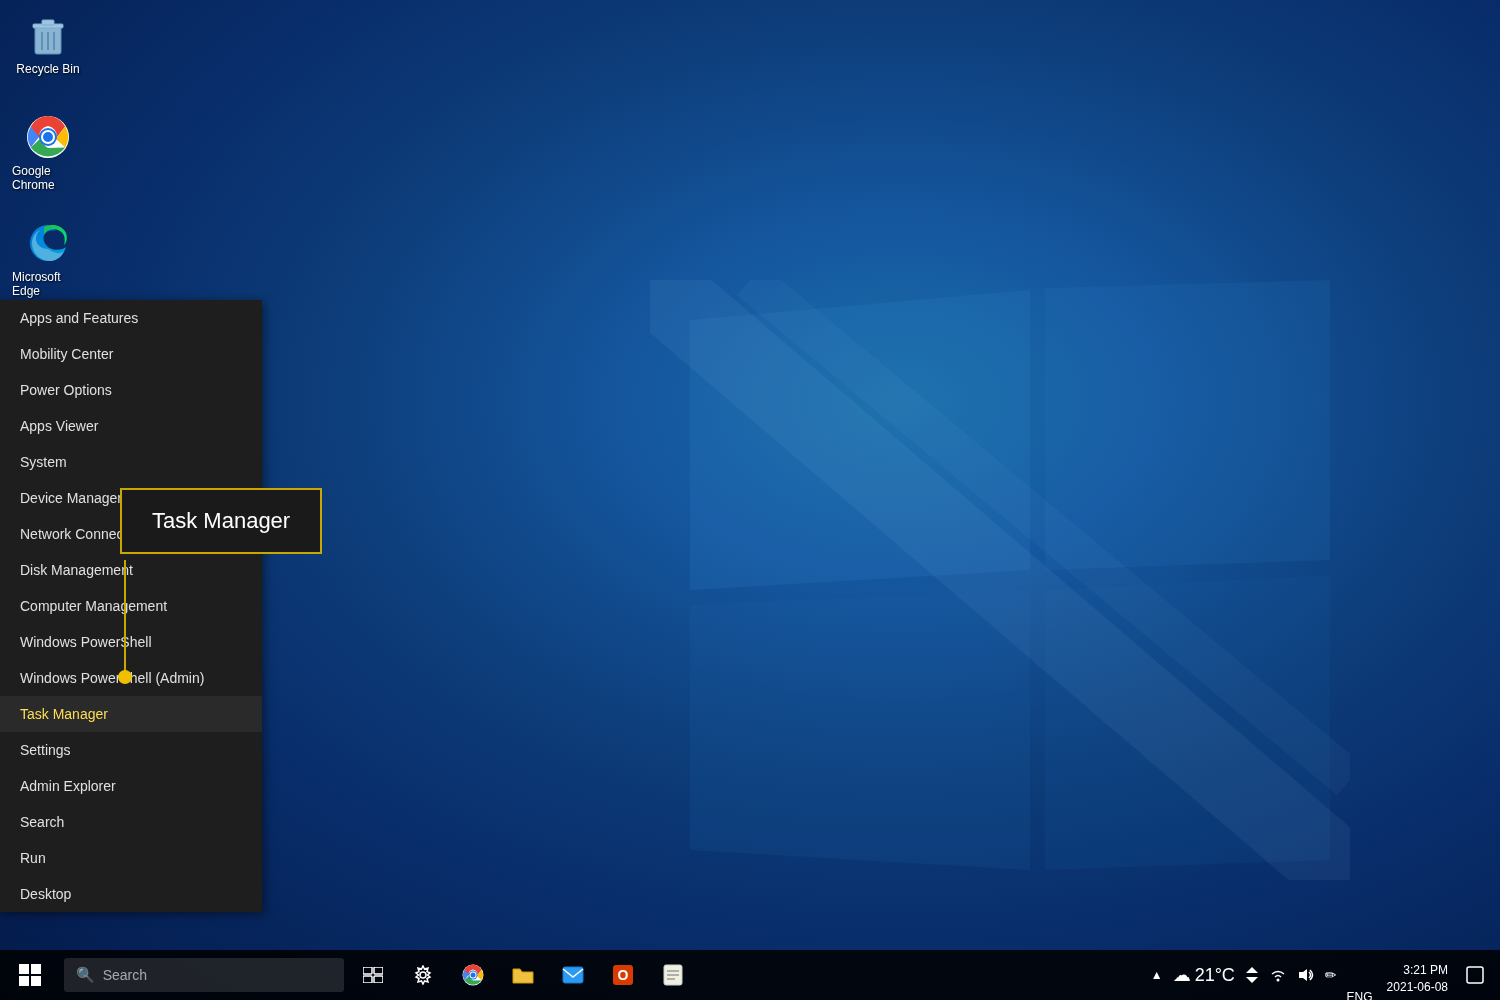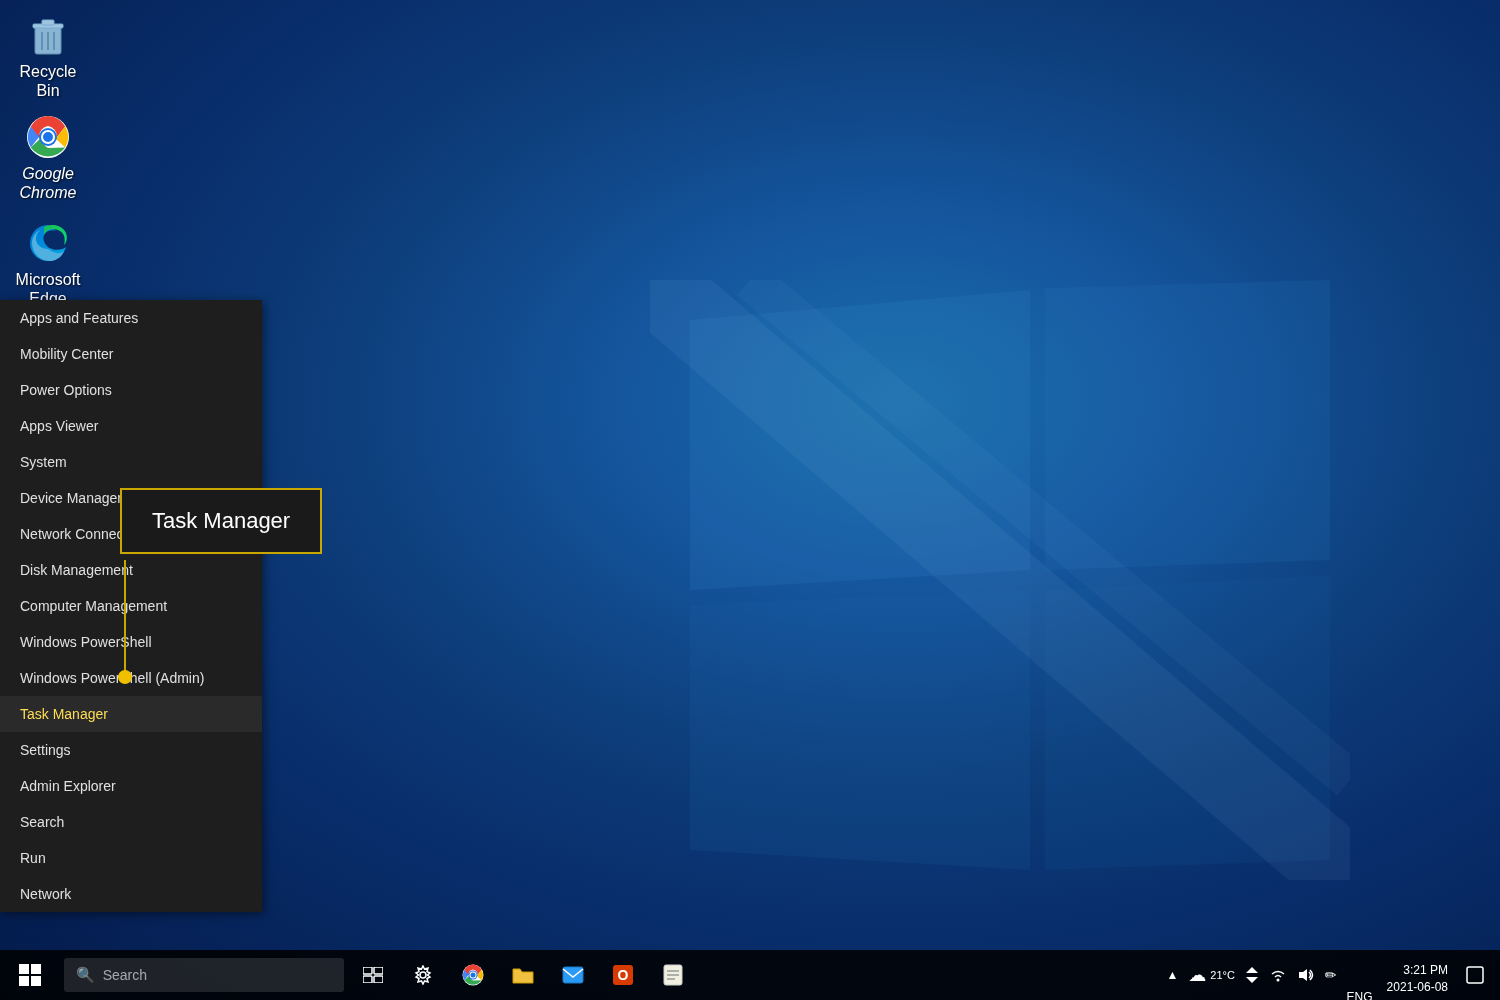--- a/index.html
+++ b/index.html
@@ -44,22 +44,22 @@
     .desktop-icon .icon-img {
       width: 46px;
       height: 46px;
       margin-bottom: 4px;
       display: flex;
       align-items: center;
       justify-content: center;
     }
     .desktop-icon .icon-label {
       color: white;
-      font-size: 16px;
-      text-align: center;
+      font-size: 12px;
+      text-align: left;
       text-shadow: 1px 1px 2px rgba(0,0,0,0.8);
       line-height: 1.2;
     }
 
     
     #taskbar {
       position: absolute;
       bottom: 0;
       left: 0;
       width: 1500px;
@@ -227,21 +227,21 @@
         <rect x="8" y="12" width="30" height="4" rx="1" fill="#a0c4e0" stroke="#7aaccc" stroke-width="1"></rect>
         <rect x="17" y="8" width="12" height="5" rx="1" fill="#a0c4e0" stroke="#7aaccc" stroke-width="1"></rect>
         <line x1="17" y1="20" x2="17" y2="38" stroke="#6090b0" stroke-width="2"></line>
         <line x1="23" y1="20" x2="23" y2="38" stroke="#6090b0" stroke-width="2"></line>
         <line x1="29" y1="20" x2="29" y2="38" stroke="#6090b0" stroke-width="2"></line>
       </svg>
     </div>
     <span class="icon-label">Recycle Bin</span>
   </div>
 
-  <div class="desktop-icon" style="top:110px;left:8px;font-style:italic;">
+  <div class="desktop-icon" style="top:110px;left:8px;">
     <div class="icon-img">
       <svg width="44" height="44" viewBox="0 0 44 44" xmlns="http://www.w3.org/2000/svg">
         <circle cx="22" cy="22" r="21" fill="white"></circle>
 
         <path d="M22 1 A21 21 0 0 1 39.2 11.5 L31 22 A11 11 0 0 0 22 11 Z" fill="#EA4335"></path>
         <path d="M39.2 11.5 A21 21 0 0 1 39.2 32.5 L28 22 A11 11 0 0 0 31 22 Z" fill="#FBBC05"></path>
         <path d="M39.2 32.5 A21 21 0 0 1 4.8 32.5 L16 22 A11 11 0 0 0 22 33 Z" fill="#34A853"></path>
         <path d="M4.8 32.5 A21 21 0 0 1 4.8 11.5 L16 22 A11 11 0 0 0 13 22 Z" fill="#4285F4"></path>
         <path d="M4.8 11.5 A21 21 0 0 1 22 1 L22 11 A11 11 0 0 0 13 22 Z" fill="#EA4335"></path>
         <circle cx="22" cy="22" r="9" fill="#1A73E8"></circle>
@@ -335,21 +335,21 @@
     <div class="menu-item">
       <span>Search</span>
     </div>
 
     <div class="menu-item">
       <span>Run</span>
     </div>
 
 
     <div class="menu-item">
-      <span>Network</span>
+      <span>Desktop</span>
     </div>
   </div>
 
   <div id="task-manager-tooltip">
     <span>Task Manager</span>
   </div>
 
   <svg id="annotation-line" style="position:absolute;left:0;top:0;width:400px;height:800px;pointer-events:none;z-index:299;">
 
     <line x1="125" y1="560" x2="125" y2="675" stroke="#c8a800" stroke-width="2"></line>
@@ -431,21 +431,21 @@
         <line x1="4" y1="15" x2="12" y2="15" stroke="#999" stroke-width="1.5"></line>
       </svg>
     </div>
 
     <div id="system-tray">
 
       <div class="tray-icon" style="font-size:12px;">▲</div>
 
       <div class="tray-icon" style="gap:4px;display:flex;align-items:center;">
         <span style="font-size:18px;">☁</span>
-        <span style="font-size:11px;">21°C</span>
+        <span style="font-size:18px;">21°C</span>
       </div>
 
       <div class="tray-icon">
         <svg width="14" height="18" viewBox="0 0 14 18">
           <polygon points="7,1 13,7 1,7" fill="white"></polygon>
           <polygon points="7,17 13,11 1,11" fill="white"></polygon>
         </svg>
       </div>
 
       <div class="tray-icon">

